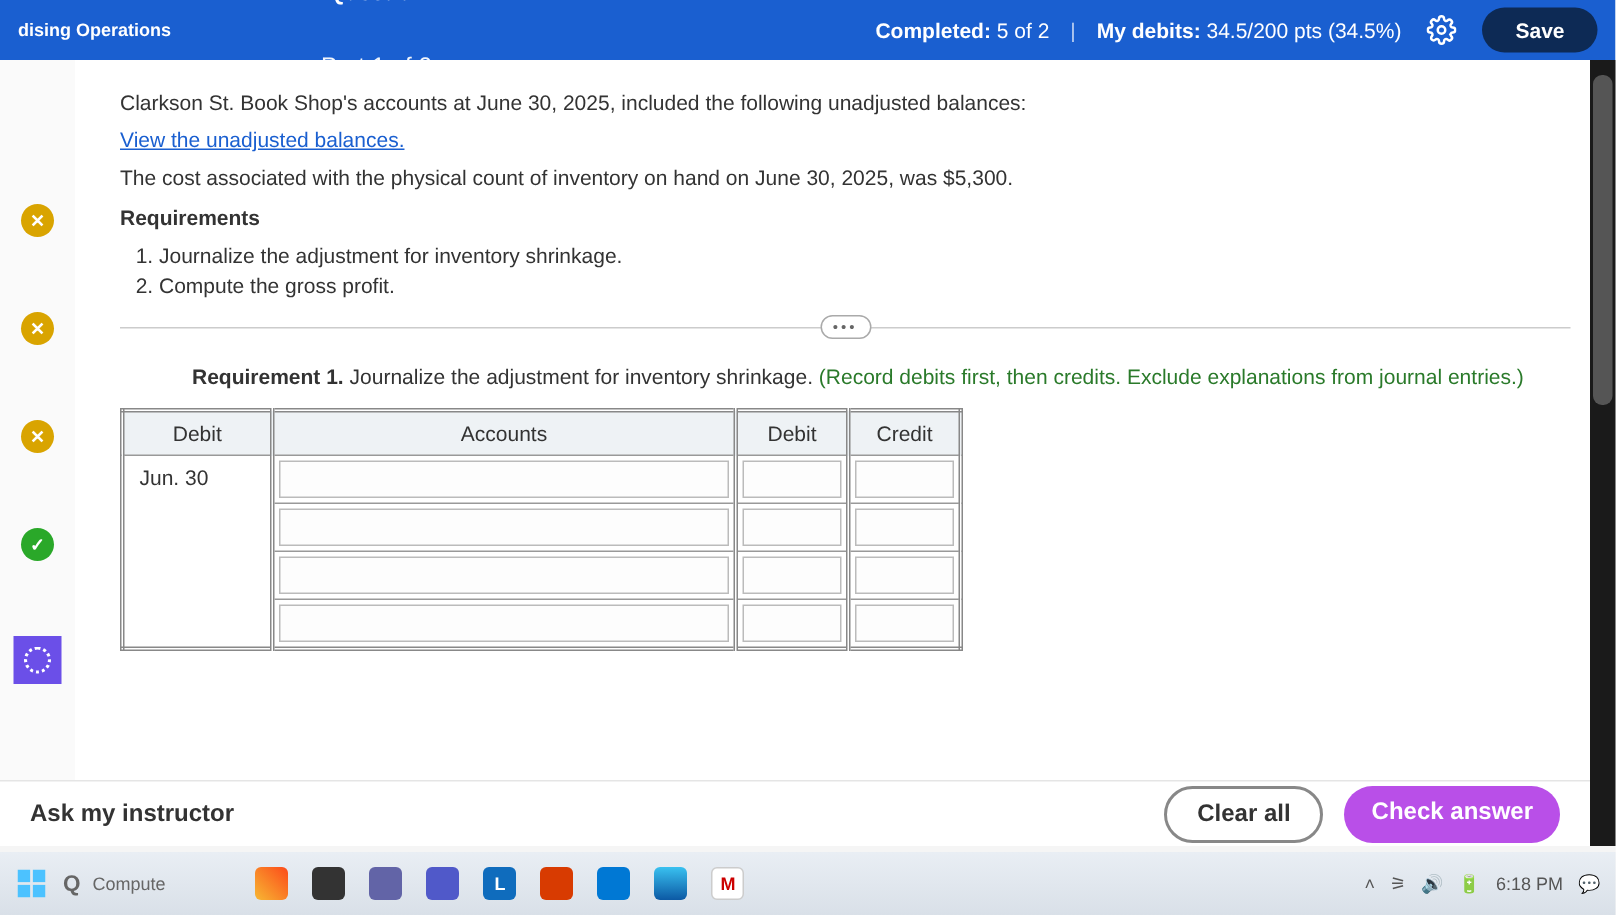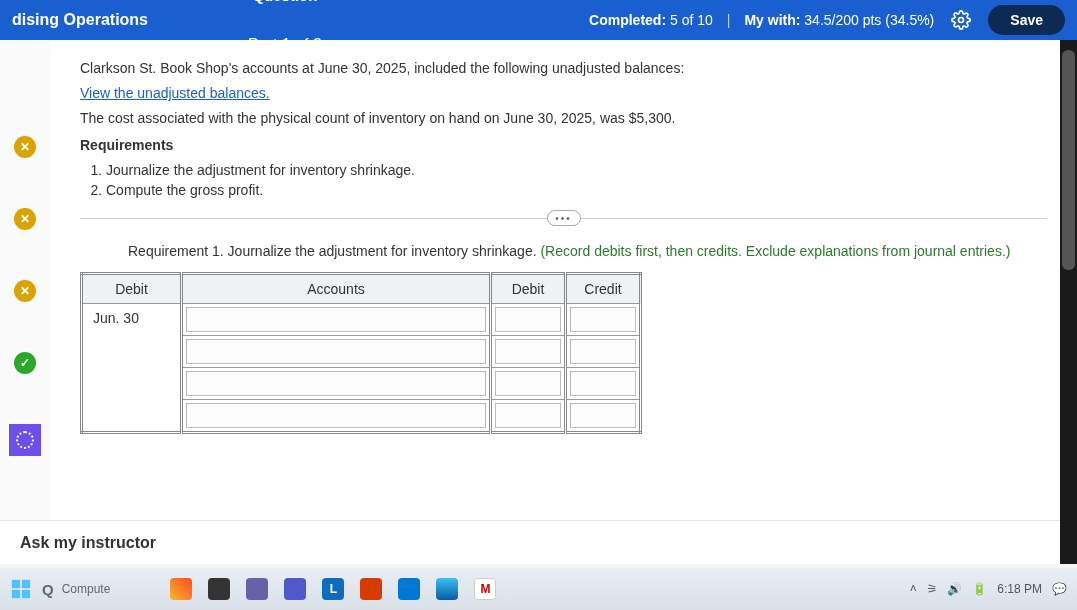--- a/index.html
+++ b/index.html
@@ -1,18 +1,18 @@
 <!DOCTYPE html>
 <html><head>
 <meta charset="utf-8">
 <style>
 * { box-sizing: border-box; margin: 0; padding: 0; font-family: Arial, Helvetica, sans-serif; }
 html, body { width: 1077px; height: 610px; overflow: hidden; background: #f5f5f5; }
 .topbar { background: #1a5fd0; color: #fff; height: 40px; display: flex; align-items: center; padding: 0 12px; font-size: 14px; }
-.topbar .title { font-weight: 700; font-size: 16px; flex: 0 0 auto; margin-right: 40px; }
+.topbar .title { font-weight: 700; font-size: 12px; flex: 0 0 auto; margin-right: 40px; }
 .topbar .center { flex: 0 0 auto; text-align: center; margin: 0 60px; }
 .topbar .center .q { font-weight: 700; font-size: 15px; }
 .topbar .center .p { font-size: 16px; opacity: .95; margin-top: 32px; }
 .topbar .right { margin-left: auto; display: flex; align-items: center; gap: 14px; }
 .topbar .right .sep { opacity: .7; }
 .topbar .gear { width: 26px; height: 26px; display: flex; align-items: center; justify-content: center; cursor: pointer; }
 .topbar .save { background: #0d2a55; border-radius: 18px; padding: 7px 22px; font-weight: 700; cursor: pointer; }
 .body { display: flex; height: 520px; background: #fff; }
 .leftcol { width: 50px; background: #fafafa; display: flex; flex-direction: column; align-items: center; padding-top: 96px; gap: 50px; }
 .status-dot { width: 22px; height: 22px; border-radius: 50%; display: flex; align-items: center; justify-content: center; color: #fff; font-size: 12px; font-weight: bold; }
@@ -21,21 +21,21 @@
 .status-current { width: 32px; height: 32px; background: #6b4fe8; display: flex; align-items: center; justify-content: center; }
 .status-current .spin { width: 18px; height: 18px; border: 2px dotted #fff; border-radius: 50%; }
 .main { flex: 1; padding: 18px 30px 0 30px; font-size: 14px; color: #333; overflow: hidden; }
 .main p { margin-bottom: 4px; line-height: 1.5; }
 .link { color: #1a5fd0; text-decoration: underline; cursor: pointer; }
 .reqhead { font-weight: 700; margin-top: 6px; }
 .main ol { margin: 2px 0 14px 26px; }
 .main ol li { padding: 2px 0; }
 .divider { position: relative; border-top: 1px solid #ccc; margin: 18px 0 22px 0; }
 .divider .more { position: absolute; left: 50%; top: -9px; transform: translateX(-50%); background: #fff; border: 1px solid #aaa; border-radius: 9px; width: 34px; height: 16px; display: flex; align-items: center; justify-content: center; font-size: 10px; color: #666; cursor: pointer; letter-spacing: 2px; }
-.req1 span.b { font-weight: 400; padding-left: 48px; }
+.req1 span.b { font-weight: 700; padding-left: 48px; }
 .req1 span.hint { color: #2a7a2a; margin-top: 40px; }
 .jtable { margin-top: 10px; border: 3px double #888; border-collapse: collapse; }
 .jtable th { background: #eef2f5; border: 1px solid #999; padding: 6px 10px; font-weight: 400; color: #333; font-size: 14px; }
 .jtable td { border: 1px solid #999; padding: 3px; }
 .jtable .datecell { width: 100px; vertical-align: top; padding: 6px 10px; }
 .jtable input { border: 1px solid #bbb; background: #fdfdfd; font-size: 13px; padding: 4px 6px; }
 .jtable .acct input { width: 300px; }
 .jtable .amt input { width: 66px; text-align: right; }
 .jtable th.sepcol, .jtable td.sepcol { border-left: 3px double #888; }
 .footer { position: absolute; left: 0; right: 17px; top: 520px; height: 44px; background: #fff; border-top: 1px solid #e5e5e5; display: flex; align-items: center; padding: 3px 20px; }
@@ -57,25 +57,25 @@
 <body>
 
 <div class="topbar">
   <div class="title">dising Operations</div>
   <div class="center">
     <div class="q">Question</div>
     <div class="p">Part 1 of 2</div>
   </div>
   <div class="right">
     <span>
-      <b>Completed:</b> <span>5 of 10</span>
+      <b>Completed:</b> <span>5 of 2</span>
     </span>
     <span class="sep">|</span>
     <span>
-      <b>My with:</b> <span>34.5/200 pts (34.5%)</span>
+      <b>My debits:</b> <span>34.5/200 pts (34.5%)</span>
     </span>
     <div class="gear">
       <svg width="20" height="20" viewBox="0 0 24 24" fill="none" stroke="#fff" stroke-width="2">
           <circle cx="12" cy="12" r="3"></circle>
           <path d="M19.4 15a1.7 1.7 0 0 0 .34 1.87l.06.06a2 2 0 1 1-2.83 2.83l-.06-.06a1.7 1.7 0 0 0-1.87-.34 1.7 1.7 0 0 0-1 1.56V21a2 2 0 1 1-4 0v-.09a1.7 1.7 0 0 0-1-1.56 1.7 1.7 0 0 0-1.87.34l-.06.06a2 2 0 1 1-2.83-2.83l.06-.06a1.7 1.7 0 0 0 .34-1.87 1.7 1.7 0 0 0-1.56-1H3a2 2 0 1 1 0-4h.09a1.7 1.7 0 0 0 1.56-1 1.7 1.7 0 0 0-.34-1.87l-.06-.06a2 2 0 1 1 2.83-2.83l.06.06a1.7 1.7 0 0 0 1.87.34H9a1.7 1.7 0 0 0 1-1.56V3a2 2 0 1 1 4 0v.09a1.7 1.7 0 0 0 1 1.56 1.7 1.7 0 0 0 1.87-.34l.06-.06a2 2 0 1 1 2.83 2.83l-.06.06a1.7 1.7 0 0 0-.34 1.87V9a1.7 1.7 0 0 0 1.56 1H21a2 2 0 1 1 0 4h-.09a1.7 1.7 0 0 0-1.56 1z"></path>
         </svg>
     </div>
     <div class="save">Save</div>
   </div>
 </div>
@@ -140,20 +140,24 @@
         <td class="amt sepcol"><input value="" style=""></td>
         <td class="amt sepcol"><input value="" style=""></td>
       </tr>
     </tbody>
       </table>
   </div>
 </div>
 
 <div class="footer">
   <div class="ask">Ask my instructor</div>
+  <div class="btns">
+    <div class="clear">Clear all</div>
+    <div class="check">Check answer</div>
+  </div>
 </div>
 
 <div class="rscroll">
   <div class="thumb"></div>
 </div>
 
 <div class="taskbar">
   <svg width="22" height="22" viewBox="0 0 24 24">
       <rect x="2" y="2" width="9" height="9" fill="#4cc2ff"></rect>
       <rect x="13" y="2" width="9" height="9" fill="#4cc2ff"></rect>

